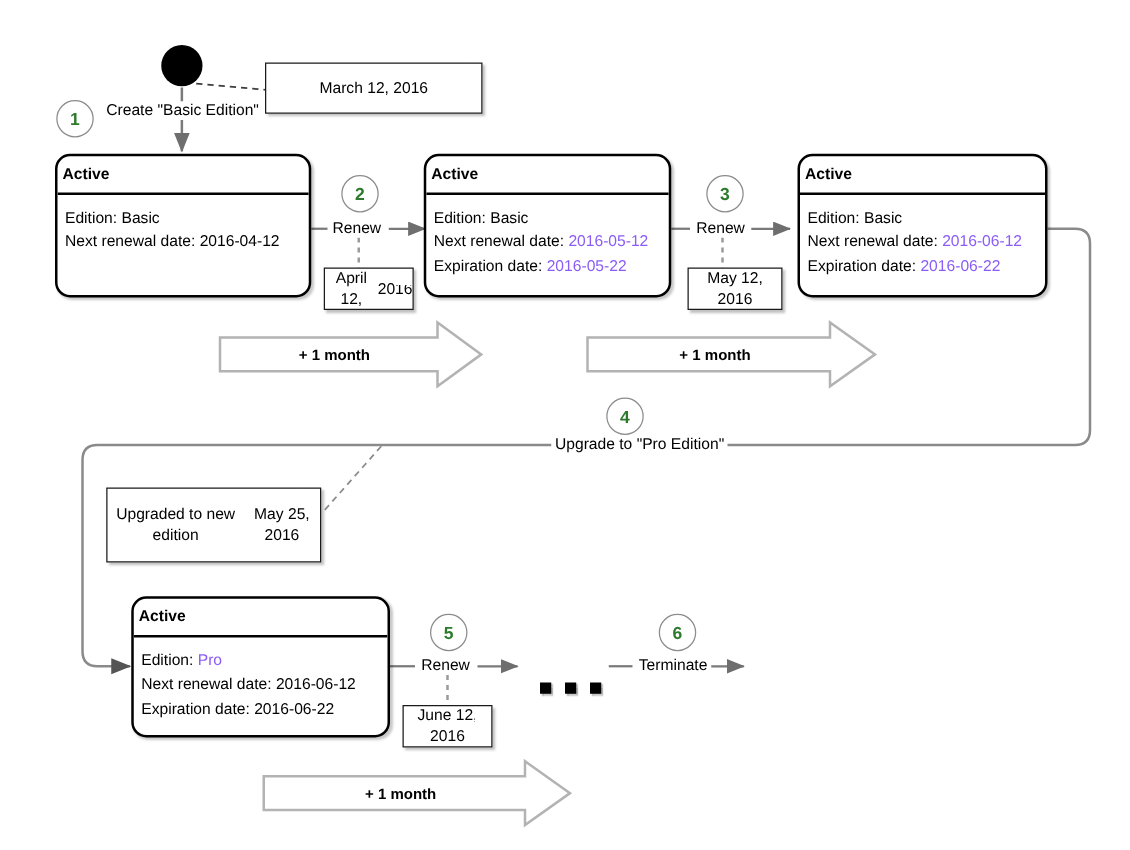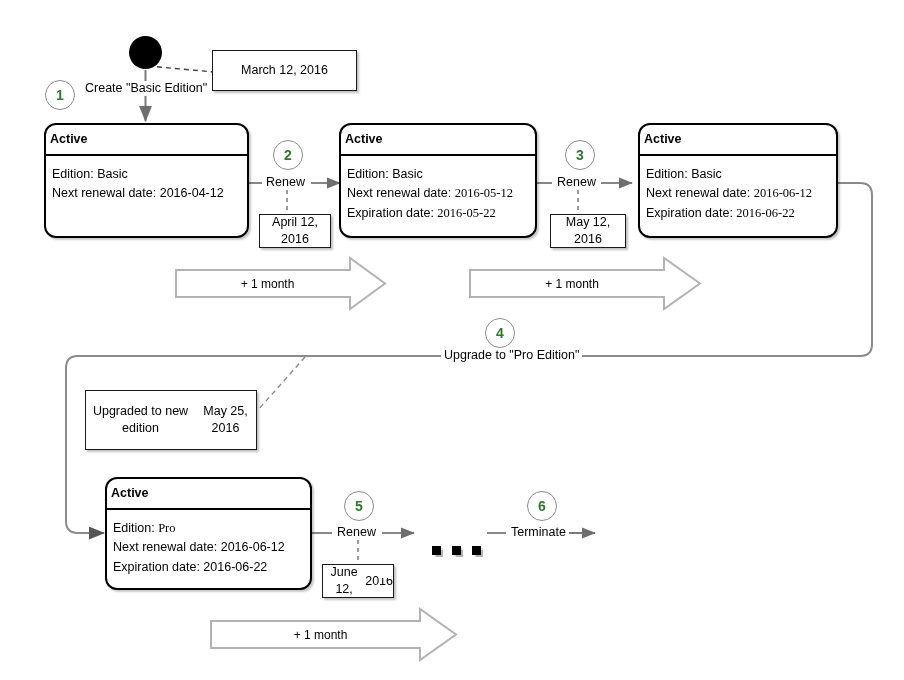--- a/index.html
+++ b/index.html
@@ -49,21 +49,21 @@
   }
   .state.simple{
     display:flex;
     align-items:center;
     justify-content:center;
   }
   .state.simple .title{
     border-bottom:none;
     padding:0;
   }
-  .red{color:#000000;font-family:Liberation Serif, serif;}
+  .red{color:#8b5cf6;}
 
   
   .note{
     position:absolute;
     box-sizing:border-box;
     background:#ffffff;
     border:1.3px solid #1a1a1a;
     box-shadow:2px 2px 2px rgba(0,0,0,.25);
     display:flex;
     align-items:center;
@@ -106,20 +106,21 @@
     padding:0 3px;
     white-space:nowrap;
     line-height:1.2;
   }
 
   
   .blockarrow{
     position:absolute;
     font-size:12px;
     color:#000000;
+    font-weight:bold;
   }
   .blockarrow .txt{
     position:absolute;
     left:0;
     width:100%;
     text-align:center;
     top:50%;
     transform:translateY(-50%);
     padding-right:26px;
     box-sizing:border-box;
@@ -209,44 +210,44 @@
   <div class="blockarrow" style="left:176px;top:270px;width:209px;height:27px;">
     <span class="txt">+ 1 month</span>
   </div>
   <div class="blockarrow" style="left:470px;top:270px;width:230px;height:27px;">
     <span class="txt">+ 1 month</span>
   </div>
   <div class="blockarrow" style="left:211px;top:621px;width:245px;height:27px;">
     <span class="txt">+ 1 month</span>
   </div>
 
-  <div class="note" style="left:212px;top:50px;width:145px;height:41px;">
+  <div class="note" style="left:212px;top:50px;width:174px;height:41px;">
     <span>March 12, 2016</span>
     <span class="foldtri"></span>
   </div>
 
-  <div class="note" style="left:259px;top:214px;width:72px;height:34px;flex-direction:column;">
+  <div class="note" style="left:259px;top:214px;width:72px;height:34px;">
     <span>April 12,</span>
     <span>2016</span>
     <span class="foldtri"></span>
   </div>
 
   <div class="note" style="left:550px;top:214px;width:76px;height:34px;flex-direction:column;">
     <span>May 12,</span>
     <span>2016</span>
     <span class="foldtri"></span>
   </div>
 
   <div class="note" style="left:85px;top:390px;width:172px;height:60px;flex-direction:row;">
     <span>Upgraded to new edition</span>
     <span>May 25, 2016</span>
     <span class="foldtri"></span>
   </div>
 
-  <div class="note" style="left:322px;top:564px;width:72px;height:34px;flex-direction:row;">
+  <div class="note" style="left:322px;top:564px;width:72px;height:34px;flex-direction:column;">
     <span>June 12,</span>
     <span>2016</span>
     <span class="foldtri"></span>
   </div>
 
   <div class="state" style="left:44px;top:123px;width:205px;height:115px;">
     <div class="title">Active</div>
     <div class="body">
       <div><span>Edition: </span><span>Basic</span></div>
       <div><span>Next renewal date: </span><span>2016-04-12</span></div>

